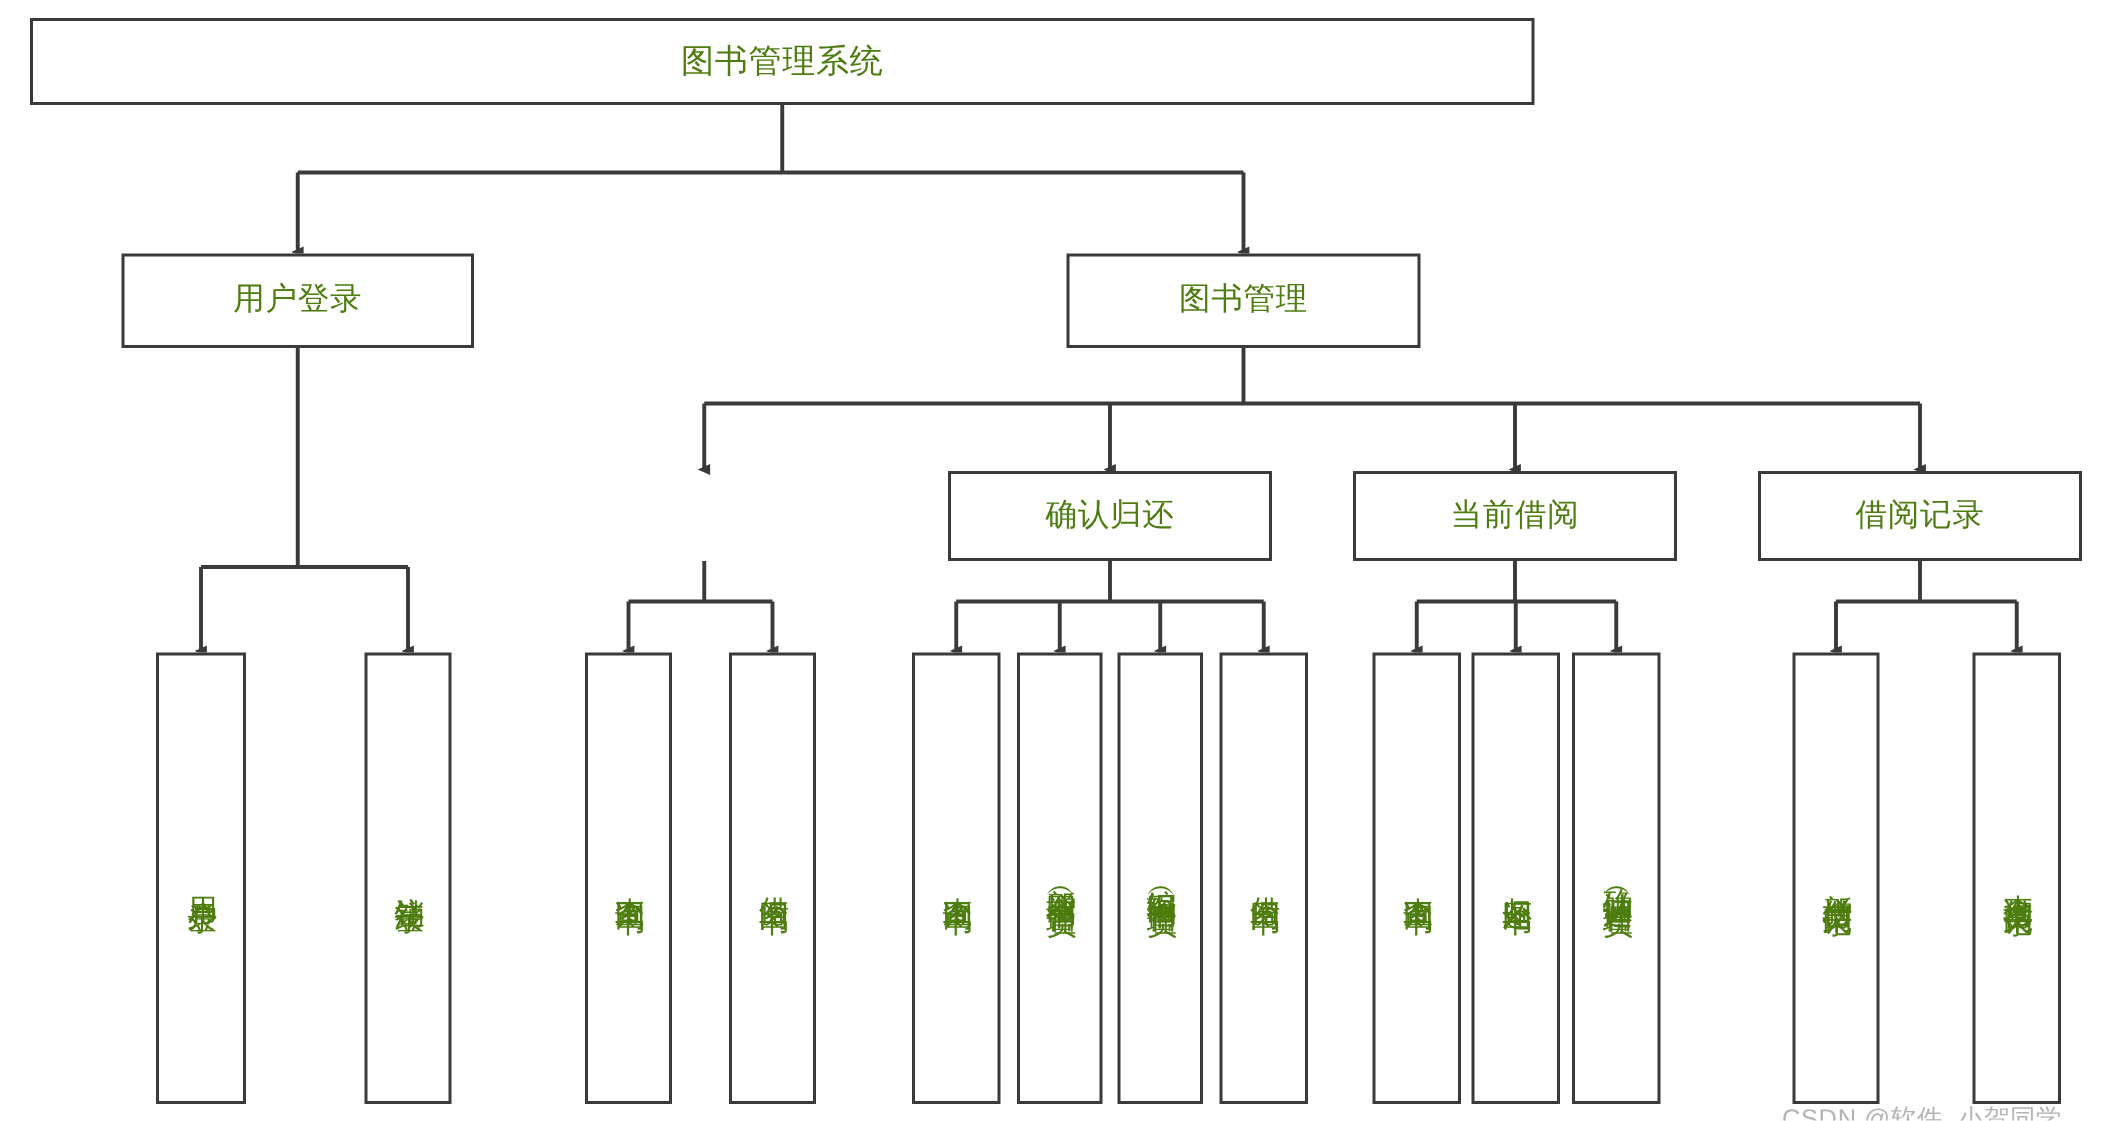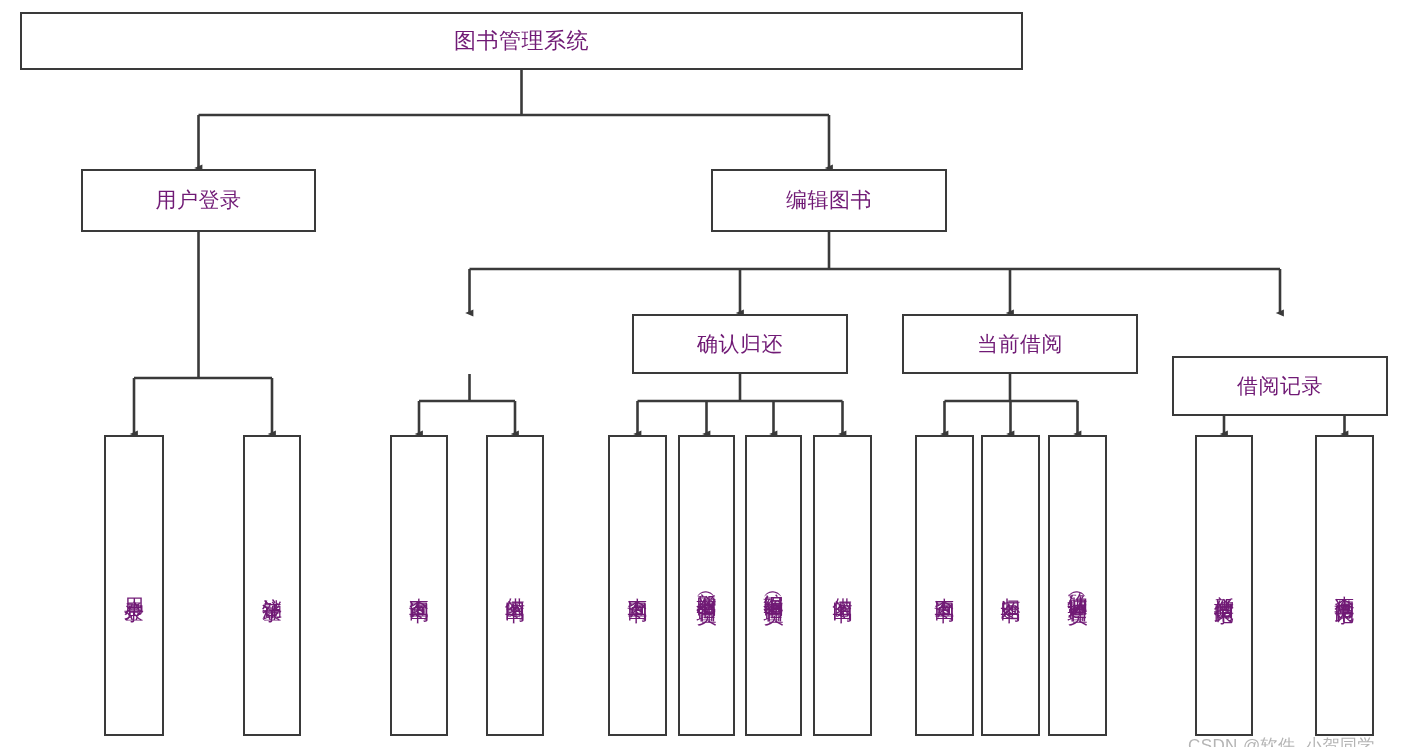--- a/index.html
+++ b/index.html
@@ -31,21 +31,21 @@
     position: absolute;
     box-sizing: border-box;
     background: #ffffff;
     border: 2px solid #3a3a3a;
     display: flex;
     align-items: center;
     justify-content: center;
     overflow: hidden;
   }
   .node-label {
-    color: #701a75;
+    color: #4d7c0f;
     font-size: 21px;
     line-height: 1.15;
     letter-spacing: 0.5px;
     white-space: nowrap;
     text-align: center;
   }
   .node-box.vertical .node-label {
     writing-mode: vertical-rl;
     text-orientation: upright;
     letter-spacing: 2px;
@@ -113,30 +113,30 @@
   </svg>
 
   <div class="node-box root" style="left: 20px; top: 12px; width: 1003px; height: 58px;">
     <span class="node-label">图书管理系统</span>
   </div>
 
   <div class="node-box" style="left: 81px; top: 169px; width: 235px; height: 63px;">
     <span class="node-label">用户登录</span>
   </div>
   <div class="node-box" style="left: 711px; top: 169px; width: 236px; height: 63px;">
-    <span class="node-label">编辑图书</span>
+    <span class="node-label">图书管理</span>
   </div>
 
   <div class="node-box" style="left: 632px; top: 314px; width: 216px; height: 60px;">
     <span class="node-label">确认归还</span>
   </div>
-  <div class="node-box" style="left: 902px; top: 314px; width: 236px; height: 60px;">
+  <div class="node-box" style="left: 902px; top: 314px; width: 216px; height: 60px;">
     <span class="node-label">当前借阅</span>
   </div>
-  <div class="node-box" style="left: 1172px; top: 314px; width: 216px; height: 60px; margin-top: 42px;">
+  <div class="node-box" style="left: 1172px; top: 314px; width: 216px; height: 60px;">
     <span class="node-label">借阅记录</span>
   </div>
 
   <div class="node-box vertical" style="left: 104px; top: 435px; width: 60px; height: 301px;">
     <span class="node-label">用户登录</span>
   </div>
   <div class="node-box vertical" style="left: 243px; top: 435px; width: 58px; height: 301px;">
     <span class="node-label">注销登录</span>
   </div>
   <div class="node-box vertical" style="left: 390px; top: 435px; width: 58px; height: 301px;">

